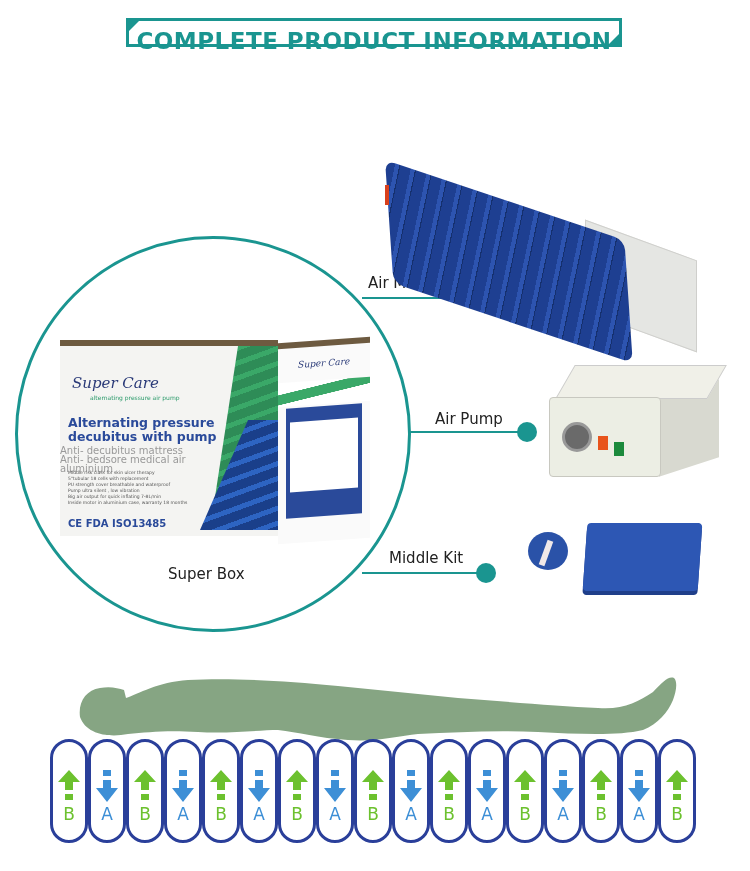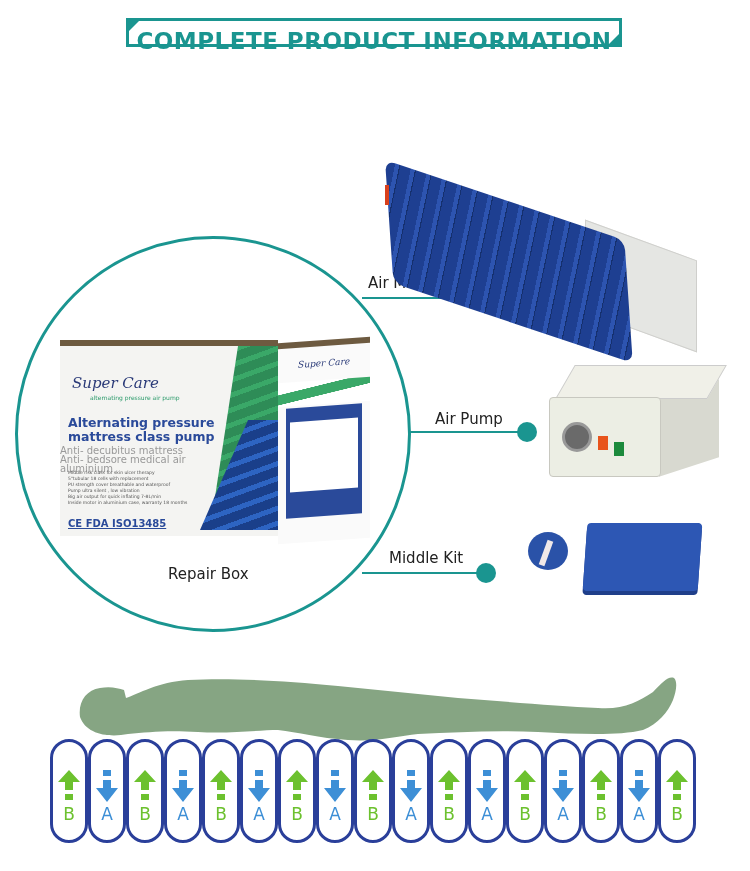--- a/index.html
+++ b/index.html
@@ -16,21 +16,21 @@
   .box{position:absolute;left:60px;top:330px;width:310px;height:205px;}
   .box-front{position:absolute;left:0;top:10px;width:218px;height:190px;background:#f4f4f2;border-top:6px solid #6d5a40;}
   .box-side{position:absolute;left:218px;top:10px;width:92px;height:195px;background:#fafafa;transform:skewY(-4deg);border-top:6px solid #6d5a40;}
   .box-stripes{position:absolute;left:150px;top:16px;width:70px;height:184px;background:repeating-linear-gradient(160deg,#2e8c57 0 9px,#3aa868 9px 14px);clip-path:polygon(40% 0,100% 0,100% 100%,0 100%);}
   .box-stripes2{position:absolute;left:140px;top:90px;width:80px;height:110px;background:repeating-linear-gradient(160deg,#1a3f8a 0 9px,#2d64c2 9px 14px);clip-path:polygon(60% 0,100% 0,100% 100%,0 100%);}
   .brand{position:absolute;left:12px;top:28px;font-family:"DejaVu Serif",serif;font-style:italic;color:#2a3a78;font-size:15px;}
   .brand-sub{position:absolute;left:30px;top:48px;font-size:6px;color:#2a9a6a;}
   .box-title{position:absolute;left:8px;top:70px;font-size:12.5px;font-weight:bold;color:#2a4a9a;line-height:14px;width:150px;}
   .box-sub{position:absolute;left:0;top:100px;font-size:10px;color:#999;line-height:9px;width:150px;}
   .box-bullets{position:absolute;left:8px;top:124px;font-size:4.5px;color:#555;line-height:6px;width:140px;}
-  .box-certs{position:absolute;left:8px;top:172px;font-size:10px;color:#2a4a9a;font-weight:bold;text-decoration:underline;}
+  .box-certs{position:absolute;left:8px;top:172px;font-size:10px;color:#2a4a9a;font-weight:bold;}
   .side-panel{position:absolute;left:8px;top:60px;width:76px;height:110px;background:#2a4a9a;}
   .side-panel-inner{position:absolute;left:4px;top:14px;width:68px;height:70px;background:#fff;}
   .side-brand{position:absolute;left:20px;top:12px;font-family:"DejaVu Serif",serif;font-style:italic;color:#2a3a78;font-size:9px;}
   .side-wave{position:absolute;left:0;top:34px;width:92px;height:24px;background:linear-gradient(170deg,#fff 30%,#3aa868 31%,#3aa868 55%,#fff 56%);}
   
   .mattress{position:absolute;left:385px;top:140px;width:330px;height:200px;}
   .mat-body{position:absolute;left:0;top:20px;width:240px;height:120px;background:repeating-linear-gradient(105deg,#1e3f91 0 10px,#2d54b0 10px 14px,#15306e 14px 15px);transform:skewY(22deg) rotate(-4deg);transform-origin:left top;border-radius:10px;}
   .mat-tail{position:absolute;left:200px;top:100px;width:110px;height:90px;background:#e5e6e3;transform:skewY(20deg);border:1px solid #cfcfcc;}
   
   .pump{position:absolute;left:545px;top:365px;width:180px;height:110px;}
@@ -56,21 +56,21 @@
 
 <div class="banner">
   <div class="banner-text">COMPLETE PRODUCT INFORMATION</div>
 </div>
 
 <div class="circle"></div>
 <div class="box">
   <div class="box-front">
     <div class="brand">Super Care</div>
     <div class="brand-sub">alternating pressure air pump</div>
-    <div class="box-title">Alternating pressure mattress class pump</div>
+    <div class="box-title">Alternating pressure decubitus with pump</div>
     <div class="box-sub">
       <div>Anti- decubitus mattress</div>
       <div>Anti- bedsore medical air aluminium</div>
     </div>
     <div class="box-bullets">
       <div>Middle risk class for skin ulcer therapy</div>
       <div>5"tubular 18 cells with replacement</div>
       <div>PU strength cover breathable and waterproof</div>
       <div>Pump ultra silent , low vibration</div>
       <div>Big air output for quick inflating 7-8L/min</div>
@@ -81,21 +81,21 @@
   <div class="box-stripes"></div>
   <div class="box-stripes2"></div>
   <div class="box-side">
     <div class="side-brand">Super Care</div>
     <div class="side-wave"></div>
     <div class="side-panel">
       <div class="side-panel-inner"></div>
     </div>
   </div>
 </div>
-<div class="label" style="left:168px;top:565px;">Repair Box</div>
+<div class="label" style="left:168px;top:565px;">Super Box</div>
 
 <div class="leader" style="left:362px;top:297px;width:122px;"></div>
 <div class="dot" style="left:476px;top:288px;"></div>
 <div class="label" style="left:368px;top:274px;">Air Mattress</div>
 
 <div class="leader" style="left:409px;top:431px;width:118px;"></div>
 <div class="dot" style="left:517px;top:422px;"></div>
 <div class="label" style="left:435px;top:410px;text-align:center;">Air Pump</div>
 
 <div class="leader" style="left:362px;top:572px;width:124px;"></div>

